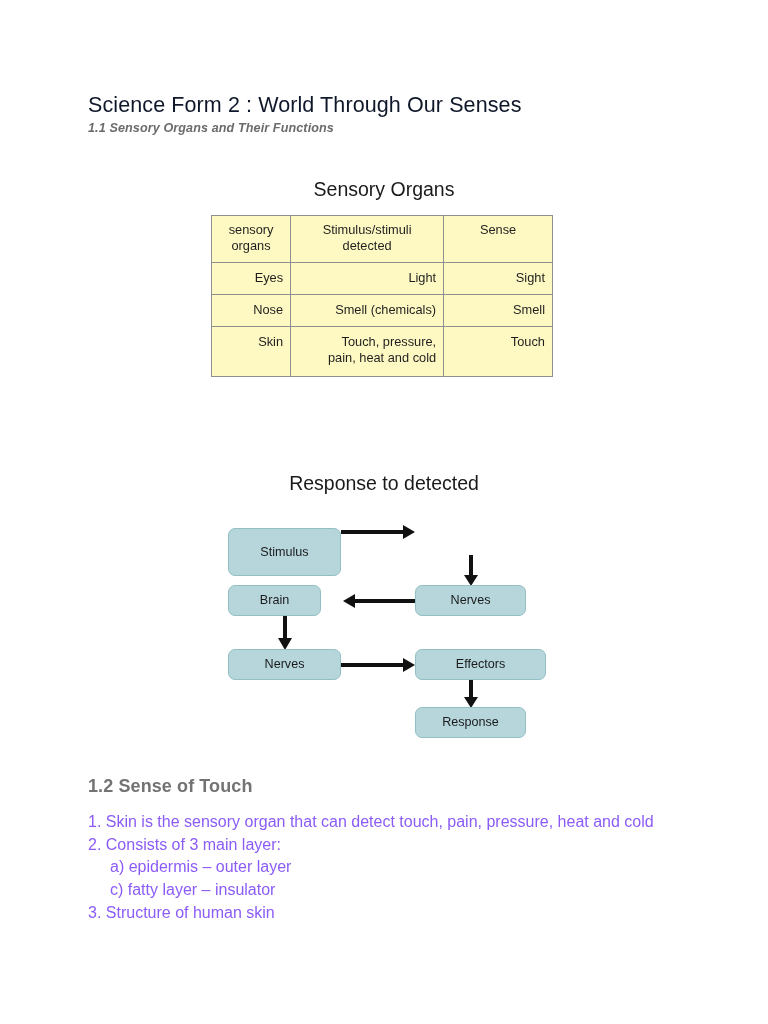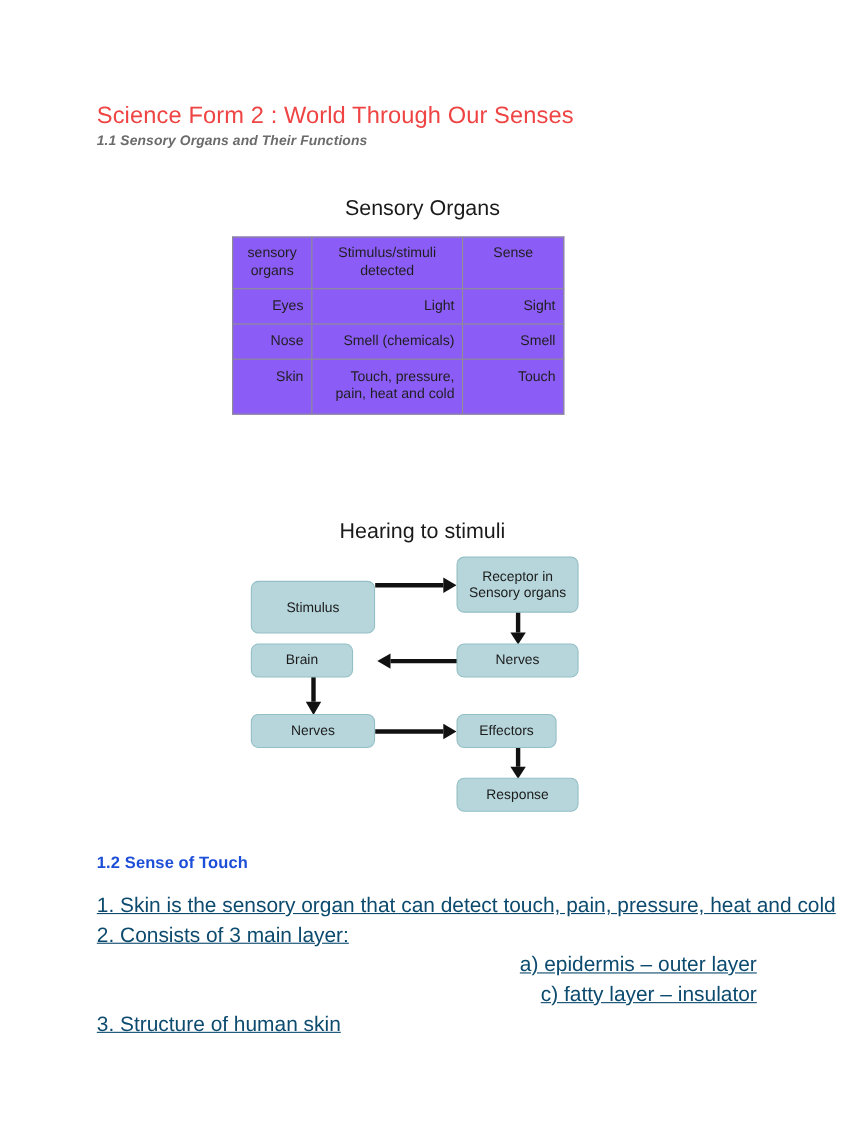--- a/index.html
+++ b/index.html
@@ -15,21 +15,21 @@
     overflow: hidden;
   }
 
   
   #doc-title {
     position: absolute;
     left: 88px;
     top: 93px;
     font-size: 21.5px;
     font-weight: 400;
-    color: #ef4444;
+    color: #0f172a;
     letter-spacing: 0.1px;
     white-space: nowrap;
   }
   #subheading-1-1 {
     position: absolute;
     left: 88px;
     top: 121px;
     font-size: 12.6px;
     font-weight: bold;
     color: #6b6b6b;
@@ -45,25 +45,25 @@
     top: 178px;
     width: 768px;
     text-align: center;
     font-size: 19.5px;
     color: #1a1a1a;
   }
   #sensory-table {
     position: absolute;
     left: 211px;
     top: 215px;
-    width: 302px;
+    width: 342px;
     border-collapse: collapse;
     font-size: 12.8px;
     color: #1f1f1f;
-    background: #8b5cf6;
+    background: #fef9c3;
   }
   #sensory-table th,
   #sensory-table td {
     border: 1px solid #8f8f8f;
     vertical-align: top;
     line-height: 1.25;
   }
   #sensory-table th {
     font-weight: 400;
     text-align: center;
@@ -110,48 +110,47 @@
     text-align: center;
   }
   .flow-box.tall { padding: 0 3px; }
 
   
   #box-stimulus  { left: 228px; top: 28px;  width: 113px; height: 48px; }
   #box-receptor  { left: 415px; top: 6px;   width: 111px; height: 51px; }
   #box-nerves-1  { left: 415px; top: 85px;  width: 111px; height: 31px; }
   #box-brain     { left: 228px; top: 85px;  width: 93px; height: 31px; }
   #box-nerves-2  { left: 228px; top: 149px; width: 113px; height: 31px; }
-  #box-effectors { left: 415px; top: 149px; width: 91px; height: 31px; justify-content: center; }
+  #box-effectors { left: 415px; top: 149px; width: 131px; height: 31px; justify-content: center; }
   #box-response  { left: 415px; top: 207px; width: 111px; height: 31px; }
 
   .arrow { position: absolute; }
 
   
   #subheading-1-2 {
     position: absolute;
     left: 88px;
     top: 776px;
-    font-size: 15px;
+    font-size: 18px;
     font-weight: bold;
-    color: #1d4ed8;
+    color: #737373;
     letter-spacing: 0.1px;
     white-space: nowrap;
   }
   #touch-notes {
     position: absolute;
     left: 88px;
     top: 811px;
     width: 600px;
-    font-size: 19px;
-    color: #0c4a6e;
+    font-size: 16px;
+    color: #8b5cf6;
     line-height: 1.42;
-    text-decoration: underline;
   }
   #touch-notes .note-line { white-space: nowrap; }
-  #touch-notes .indent { padding-left: 22px; text-align: right; }
+  #touch-notes .indent { padding-left: 22px; }
 </style>
 </head>
 <body>
 
 <div id="doc-title">Science Form 2 : World Through Our Senses</div>
 
 <div id="subheading-1-1">1.1 Sensory Organs and Their Functions</div>
 
 <div id="table-caption">Sensory Organs</div>
 
@@ -191,21 +190,21 @@
       <td>Skin</td>
       <td>
         <div>Touch, pressure,</div>
         <div>pain, heat and cold</div>
       </td>
       <td>Touch</td>
     </tr>
   </tbody>
 </table>
 
-<div id="flow-caption">Hearing to stimuli</div>
+<div id="flow-caption">Response to detected</div>
 
 <div id="flowchart">
 
   <svg class="arrow" style="left:341px; top:22px; width:76px; height:20px;" viewBox="0 0 76 20">
     <path d="M0 10 H62" stroke="#111111" stroke-width="4" fill="none"></path>
     <path d="M62 3 L74 10 L62 17 Z" fill="#111111"></path>
   </svg>
 
   <svg class="arrow" style="left:461px; top:55px; width:20px; height:32px;" viewBox="0 0 20 32">
     <path d="M10 0 V20" stroke="#111111" stroke-width="4" fill="none"></path>
@@ -229,26 +228,20 @@
 
   <svg class="arrow" style="left:461px; top:178px; width:20px; height:31px;" viewBox="0 0 20 31">
     <path d="M10 0 V19" stroke="#111111" stroke-width="4" fill="none"></path>
     <path d="M3 19 L17 19 L10 30 Z" fill="#111111"></path>
   </svg>
 
   <div class="flow-box" id="box-stimulus">
     <span>Stimulus</span>
   </div>
 
-  <div class="flow-box tall" id="box-receptor">
-    <div>
-      <div>Receptor in</div>
-      <div>Sensory organs</div>
-    </div>
-  </div>
 
   <div class="flow-box" id="box-nerves-1">
     <span>Nerves</span>
   </div>
 
   <div class="flow-box" id="box-brain">
     <span>Brain</span>
   </div>
 
   <div class="flow-box" id="box-nerves-2">

